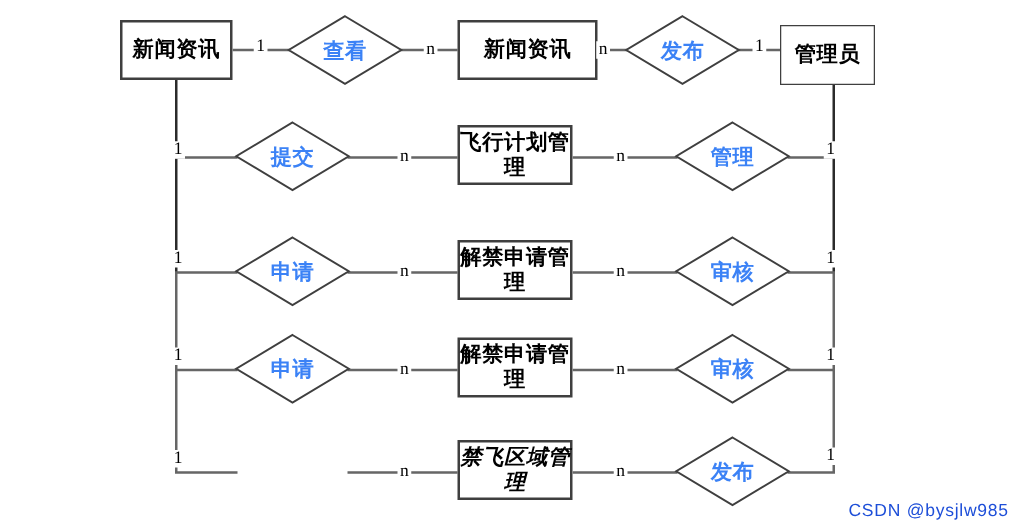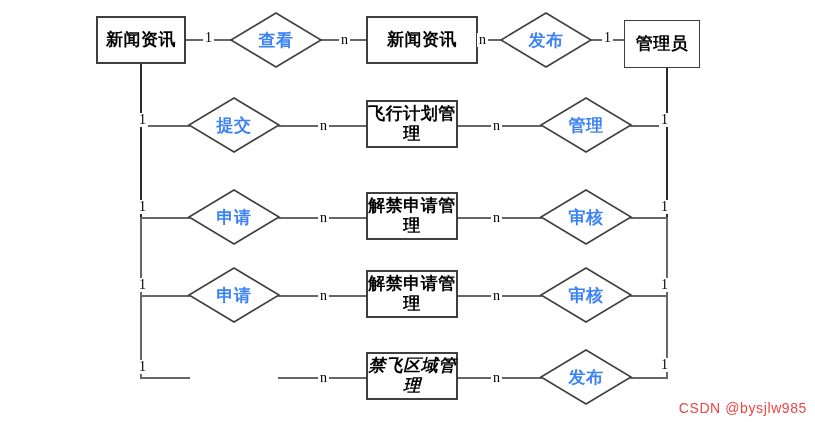--- a/index.html
+++ b/index.html
@@ -76,21 +76,21 @@
     padding: 0 2px;
     line-height: 1;
     z-index: 6;
   }
 
   
   .watermark {
     position: absolute;
     right: 8px;
     bottom: 6px;
-    color: #ef4444;
+    color: #1d4ed8;
     font-size: 14px;
     font-family: "Liberation Sans", sans-serif;
     letter-spacing: 0.6px;
     user-select: none;
     z-index: 8;
   }
 </style>
 </head>
 <body>
 

